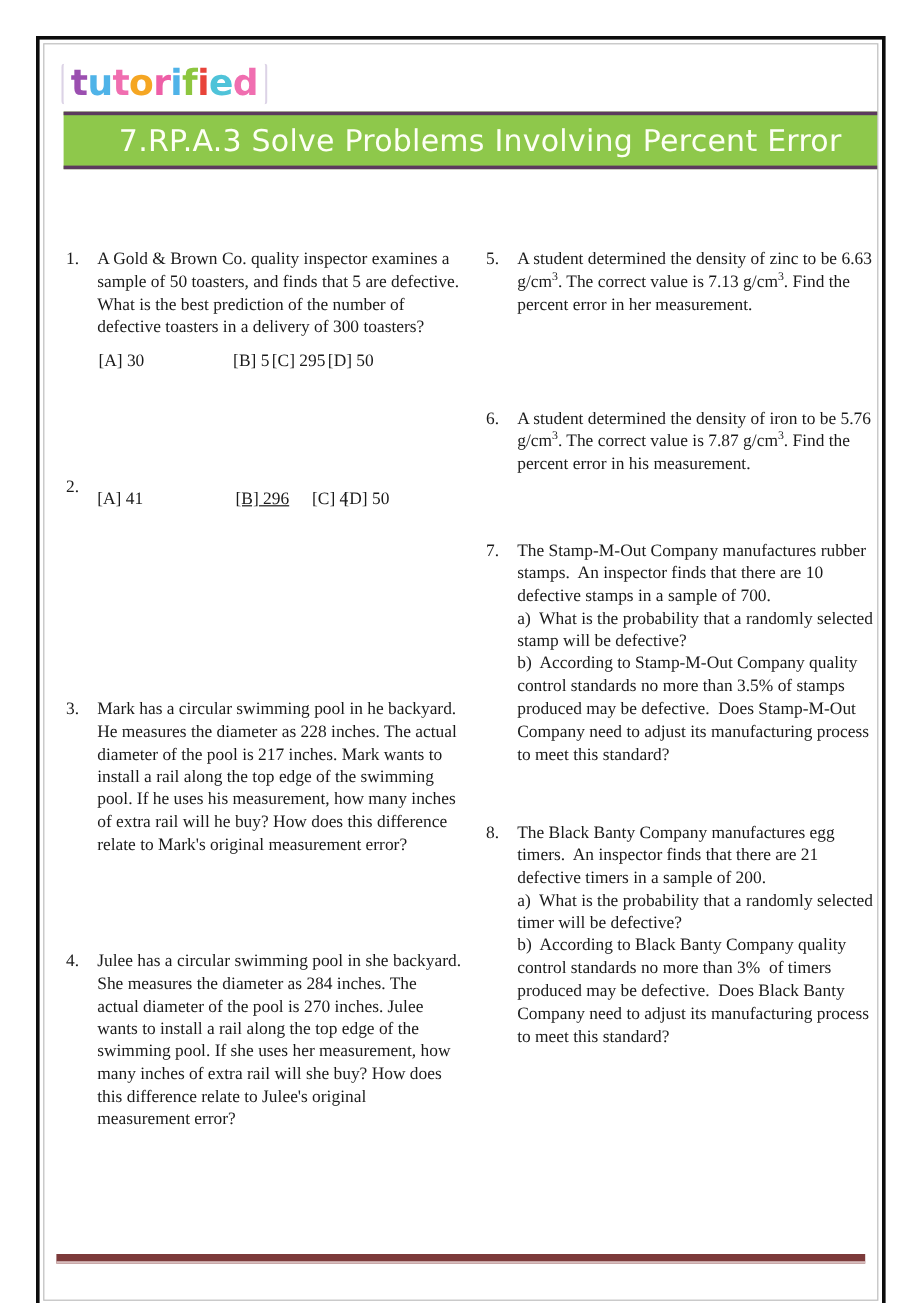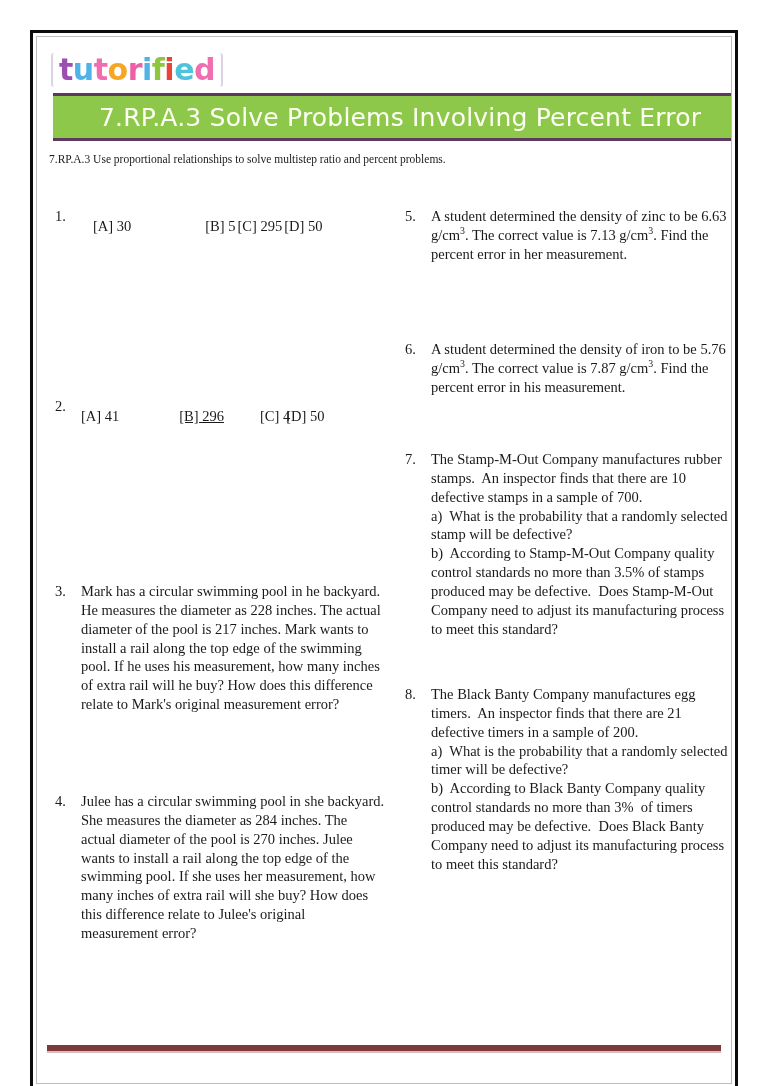--- a/index.html
+++ b/index.html
@@ -170,41 +170,41 @@
   <div class="page-inner">
 
     <div class="logo-wrap">
       <div class="logo" id="logo"><span style="color: rgb(155, 79, 176);">t</span><span style="color: rgb(79, 179, 232);">u</span><span style="color: rgb(240, 110, 176);">t</span><span style="color: rgb(245, 166, 35);">o</span><span style="color: rgb(238, 95, 167);">r</span><span style="color: rgb(79, 179, 232);">i</span><span style="color: rgb(141, 198, 63);">f</span><span style="color: rgb(232, 68, 58);">i</span><span style="color: rgb(79, 195, 217);">e</span><span style="color: rgb(240, 110, 176);">d</span></div>
     </div>
 
     <div class="banner">
       <div class="banner-title">7.RP.A.3 Solve Problems Involving Percent Error</div>
     </div>
 
-    <div class="standard-line">7.RP.A.3 Use proportional relationships to solve multistep ratio and percent problems.</div>
 
     <div class="columns">
       <div class="col col-left" id="col-left">
           <div class="q" style="position: absolute; top: 0px; left: 0px; width: 330px;">
             <div class="q-num">1.</div>
             <div class="q-body">
+              <div class="q-text">A Gold &amp; Brown Co. quality inspector examines a sample of 50 toasters, and finds that 5 are defective. What is the best prediction of the number of defective toasters in a delivery of 300 toasters?</div>
               <div class="choices">
-                <span class="choice" style="position: relative; left: 0px; margin-left: 12px;">[A] 30</span>
+                <span class="choice" style="position: relative; left: 0px; margin-left: 1px;">[A] 30</span>
                 <span class="choice" style="position: relative; left: 74px; margin-left: 0px; text-align: center;">[B] 5</span>
                 <span class="choice" style="position: relative; left: 76px; margin-left: 0px;">[C] 295</span>
                 <span class="choice" style="position: relative; left: 78px; margin-left: 0px;">[D] 50</span>
               </div>
             </div>
           </div>
           <div class="q" style="position: absolute; top: 190px; left: 0px; width: 330px;">
             <div class="q-num">2.</div>
             <div class="q-body">
               <div class="choices">
                 <span class="choice" style="position: relative; left: 0px; margin-left: 0px;">[A] 41</span>
-                <span class="choice" style="position: relative; left: 60px; margin-left: 0px; text-decoration: underline;">[B] 296</span>
+                <span class="choice" style="position: relative; left: 77px; margin-left: 0px; text-decoration: underline;">[B] 296</span>
                 <span class="choice" style="position: relative; left: 81px; margin-left: 15px;">[C] 4</span>
                 <span class="choice" style="position: relative; left: 77px; margin-left: 0px;">[D] 50</span>
               </div>
             </div>
           </div>
           <div class="q" style="position: absolute; top: 375px; left: 0px; width: 330px;">
             <div class="q-num">3.</div>
             <div class="q-body">
               <div class="q-text">Mark has a circular swimming pool in he backyard. He measures the diameter as 228 inches. The actual diameter of the pool is 217 inches. Mark wants to install a rail along the top edge of the swimming pool. If he uses his measurement, how many inches of extra rail will he buy? How does this difference relate to Mark's original measurement error?</div>
             </div>

